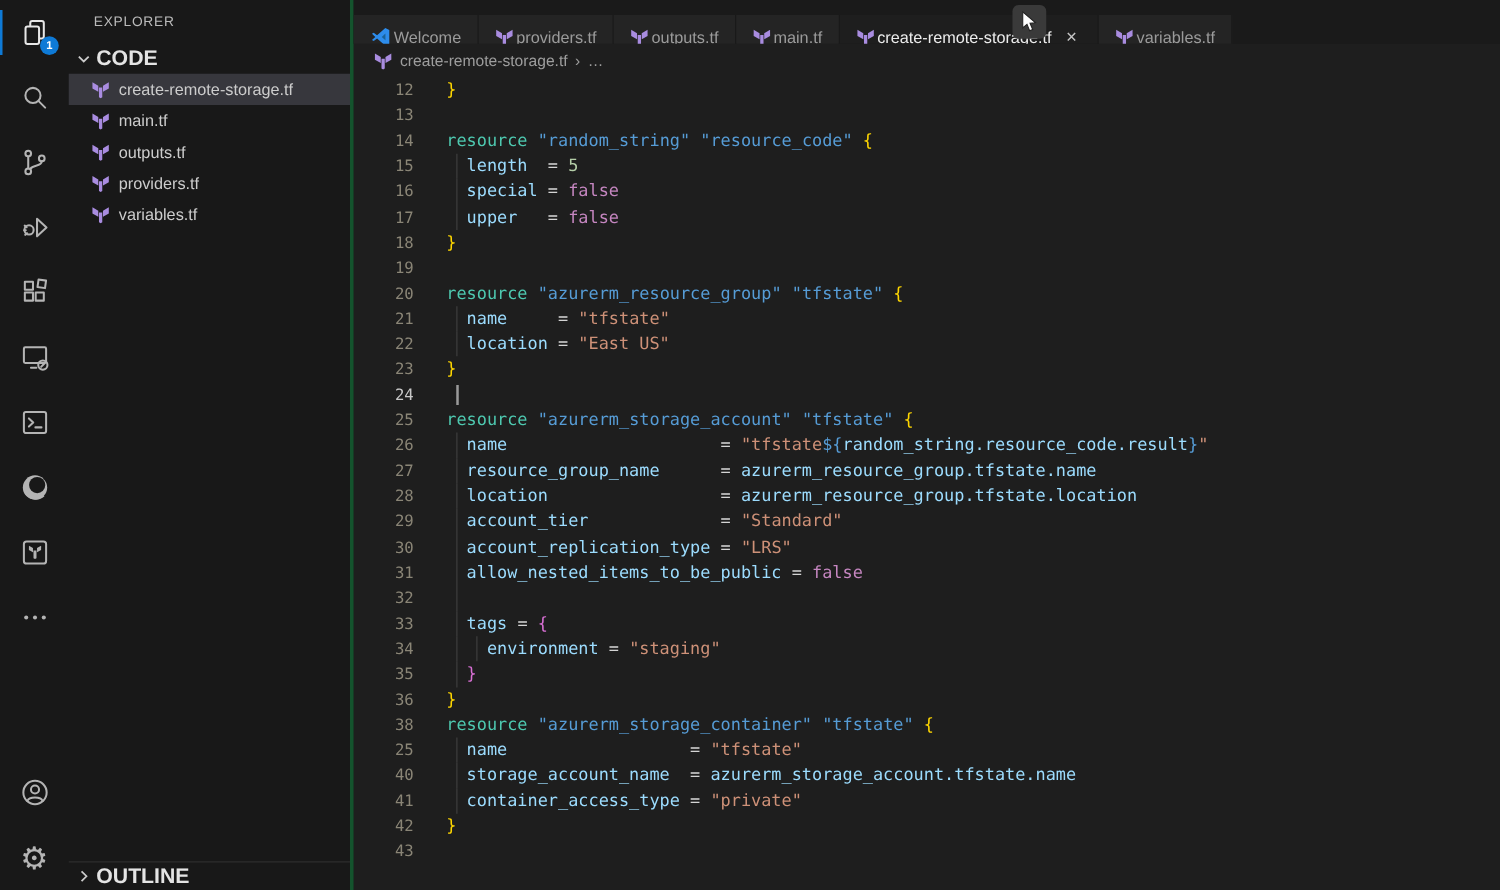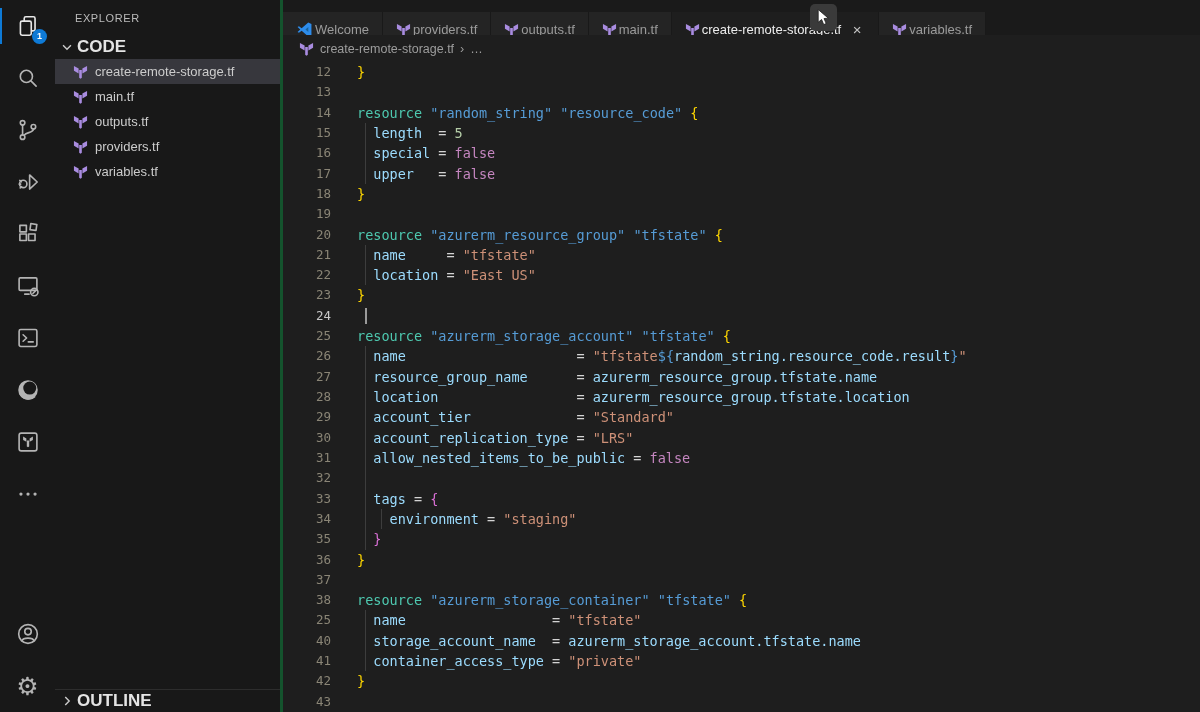--- a/index.html
+++ b/index.html
@@ -420,24 +420,20 @@
   </div>
         <div class="code-line">
     <span class="ln">35</span>
     <span class="lc"><span class="guide" style="left: 34px;"></span><span class="seg-b2">  }</span></span>
   </div>
         <div class="code-line">
     <span class="ln">36</span>
     <span class="lc"><span class="seg-b1">}</span></span>
   </div>
         <div class="code-line">
-    <span class="ln">37</span>
-    <span class="lc"></span>
-  </div>
-        <div class="code-line">
     <span class="ln">38</span>
     <span class="lc"><span class="seg-kw">resource</span><span class="seg-op"> </span><span class="seg-type">"azurerm_storage_container"</span><span class="seg-op"> </span><span class="seg-type">"tfstate"</span><span class="seg-op"> </span><span class="seg-b1">{</span></span>
   </div>
         <div class="code-line">
     <span class="ln">25</span>
     <span class="lc"><span class="guide" style="left: 34px;"></span><span class="seg-prop">  name</span><span class="seg-op">                  = </span><span class="seg-str">"tfstate"</span></span>
   </div>
         <div class="code-line">
     <span class="ln">40</span>
     <span class="lc"><span class="guide" style="left: 34px;"></span><span class="seg-prop">  storage_account_name</span><span class="seg-op">  = </span><span class="seg-ref">azurerm_storage_account.tfstate.name</span></span>

